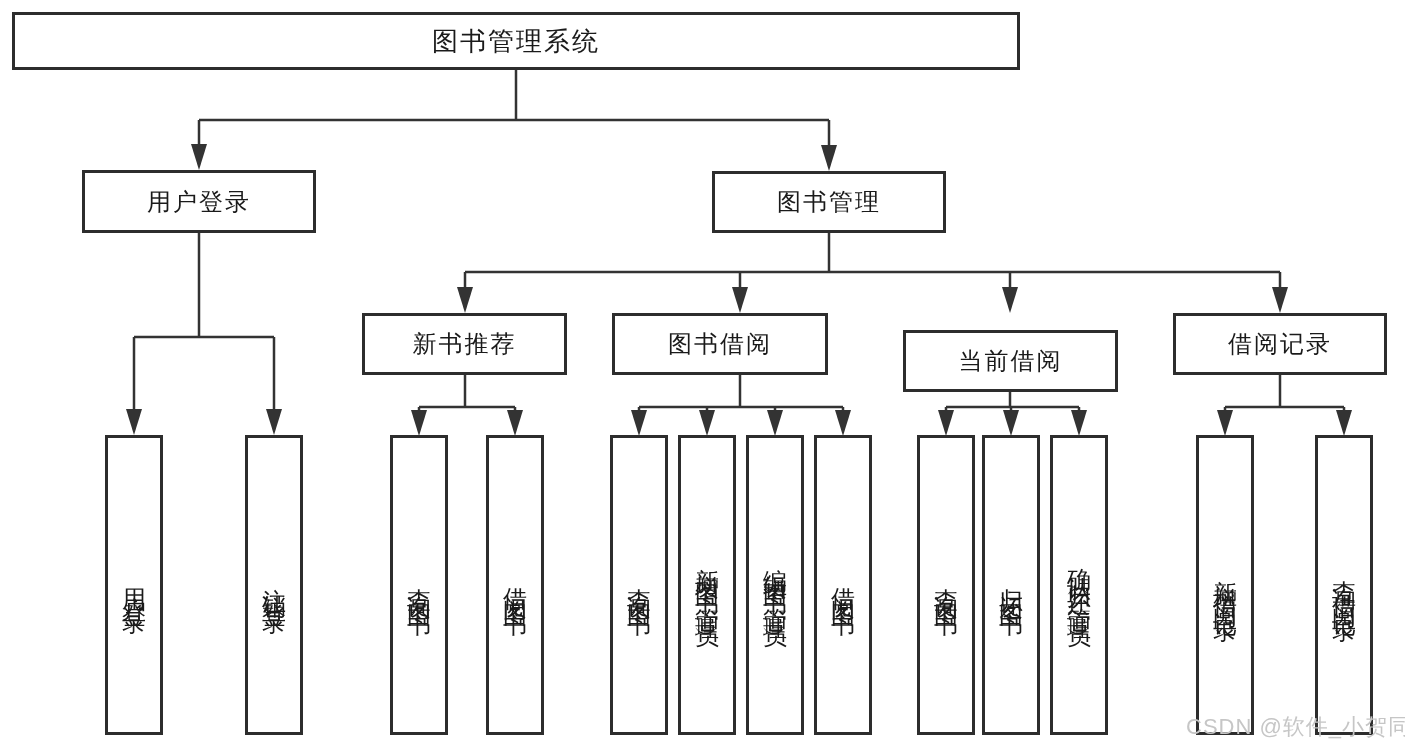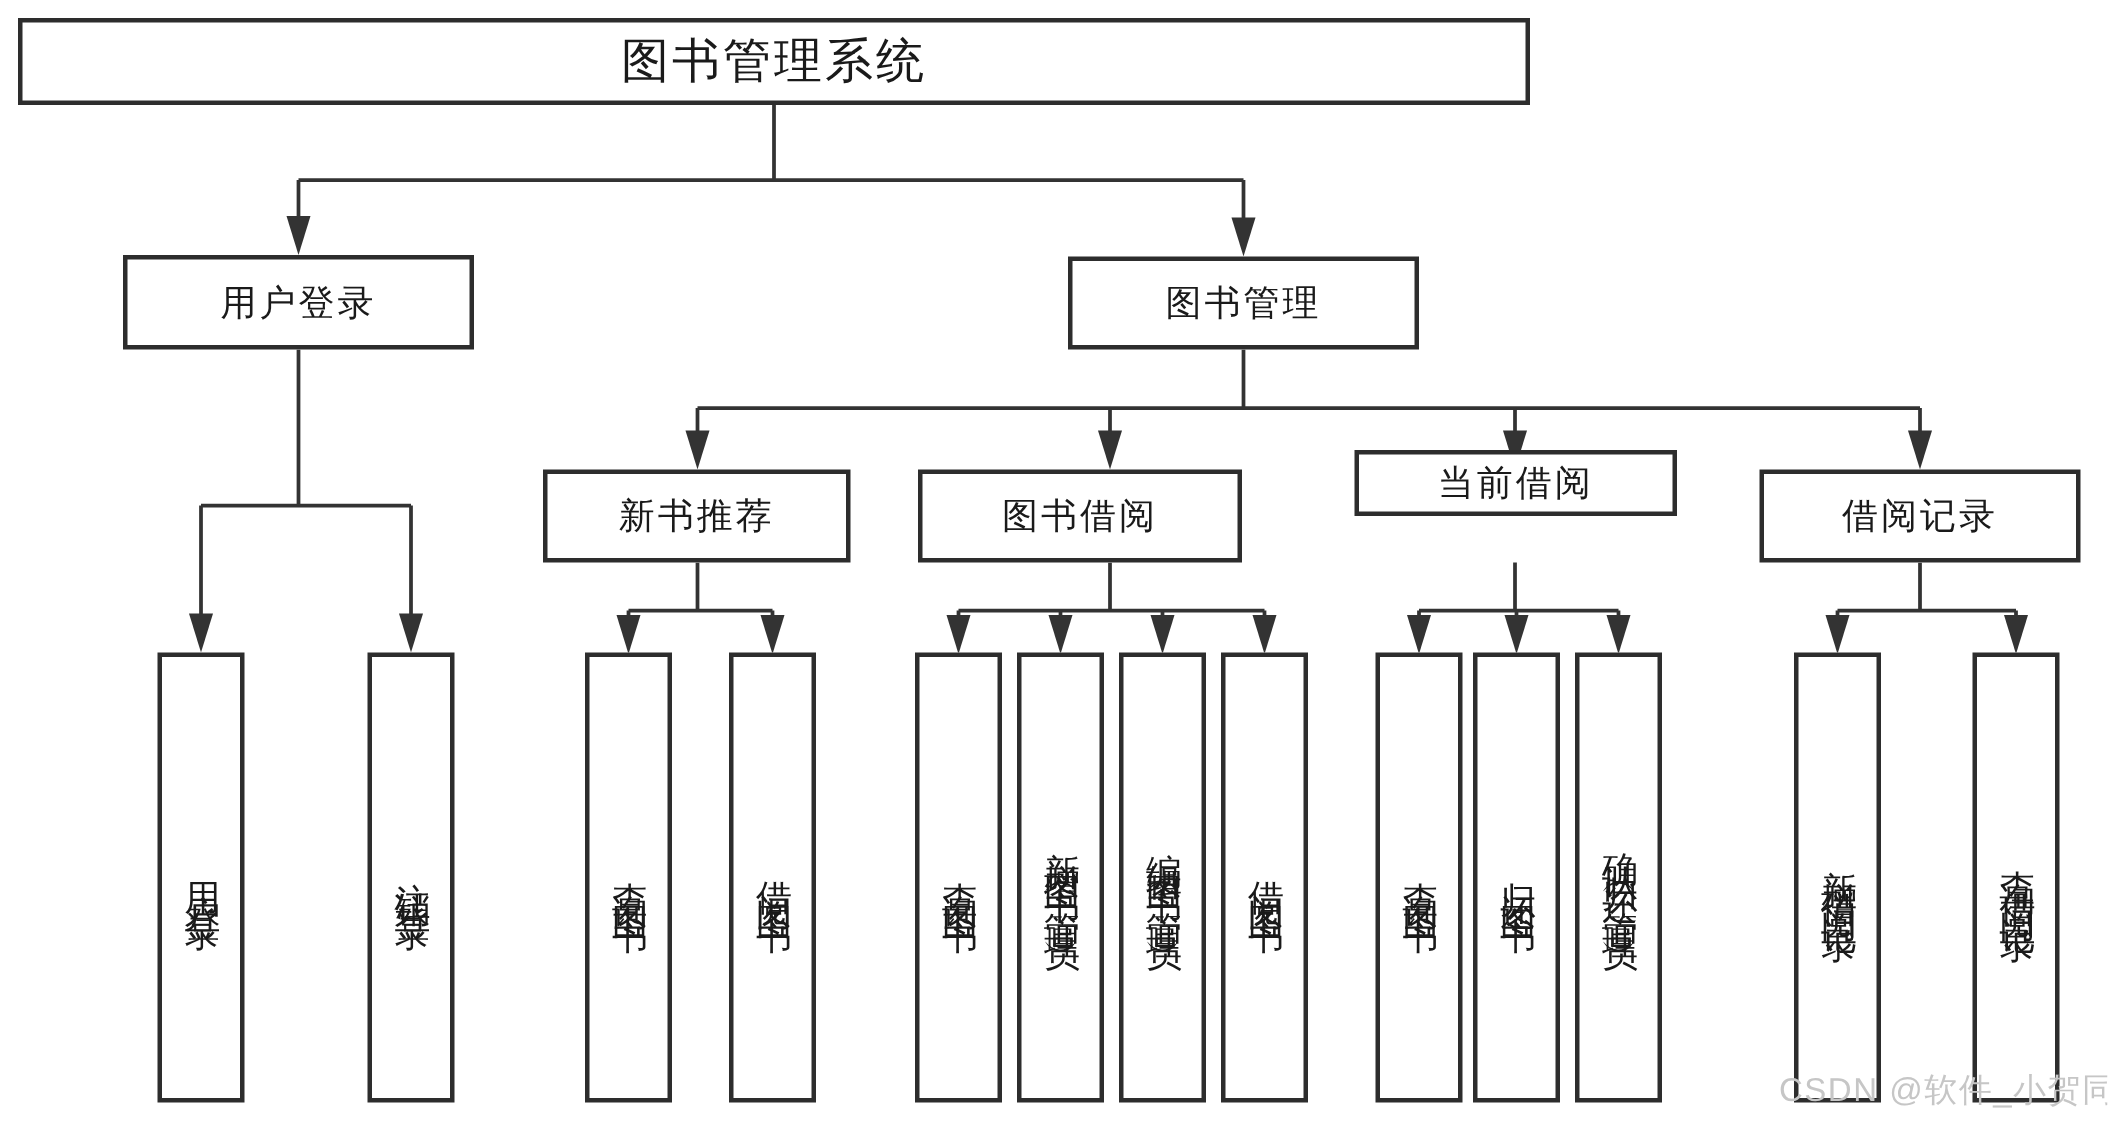--- a/index.html
+++ b/index.html
@@ -44,21 +44,21 @@
     justify-content: center;
     color: var(--text);
     z-index: 1;
   }
   .hbox span {
     font-size: 24px;
     letter-spacing: 2px;
     white-space: nowrap;
   }
   .hbox.title span {
-    font-size: 32px;
+    font-size: 26px;
   }
   .vbox span {
     writing-mode: vertical-rl;
     text-orientation: mixed;
     font-size: 24px;
     letter-spacing: 8px;
     line-height: 1;
   }
   .watermark {
     position: absolute;
@@ -148,21 +148,21 @@
   <div class="box hbox" style="left:712px; top:171px; width:234px; height:62px;font-family:Liberation Serif, serif;">
     <span>图书管理</span>
   </div>
 
   <div class="box hbox" style="left:362px; top:313px; width:205px; height:62px;text-align:right;">
     <span>新书推荐</span>
   </div>
   <div class="box hbox" style="left:612px; top:313px; width:216px; height:62px;">
     <span>图书借阅</span>
   </div>
-  <div class="box hbox" style="left:903px; top:300px; width:215px; height:44px;">
+  <div class="box hbox" style="left:903px; top:330px; width:215px; height:62px;">
     <span>当前借阅</span>
   </div>
   <div class="box hbox" style="left:1173px; top:313px; width:214px; height:62px;">
     <span>借阅记录</span>
   </div>
 
   <div class="box vbox" style="left:105px; top:435px; width:58px; height:300px;">
     <span>用户登录</span>
   </div>
   <div class="box vbox" style="left:245px; top:435px; width:58px; height:300px;">

